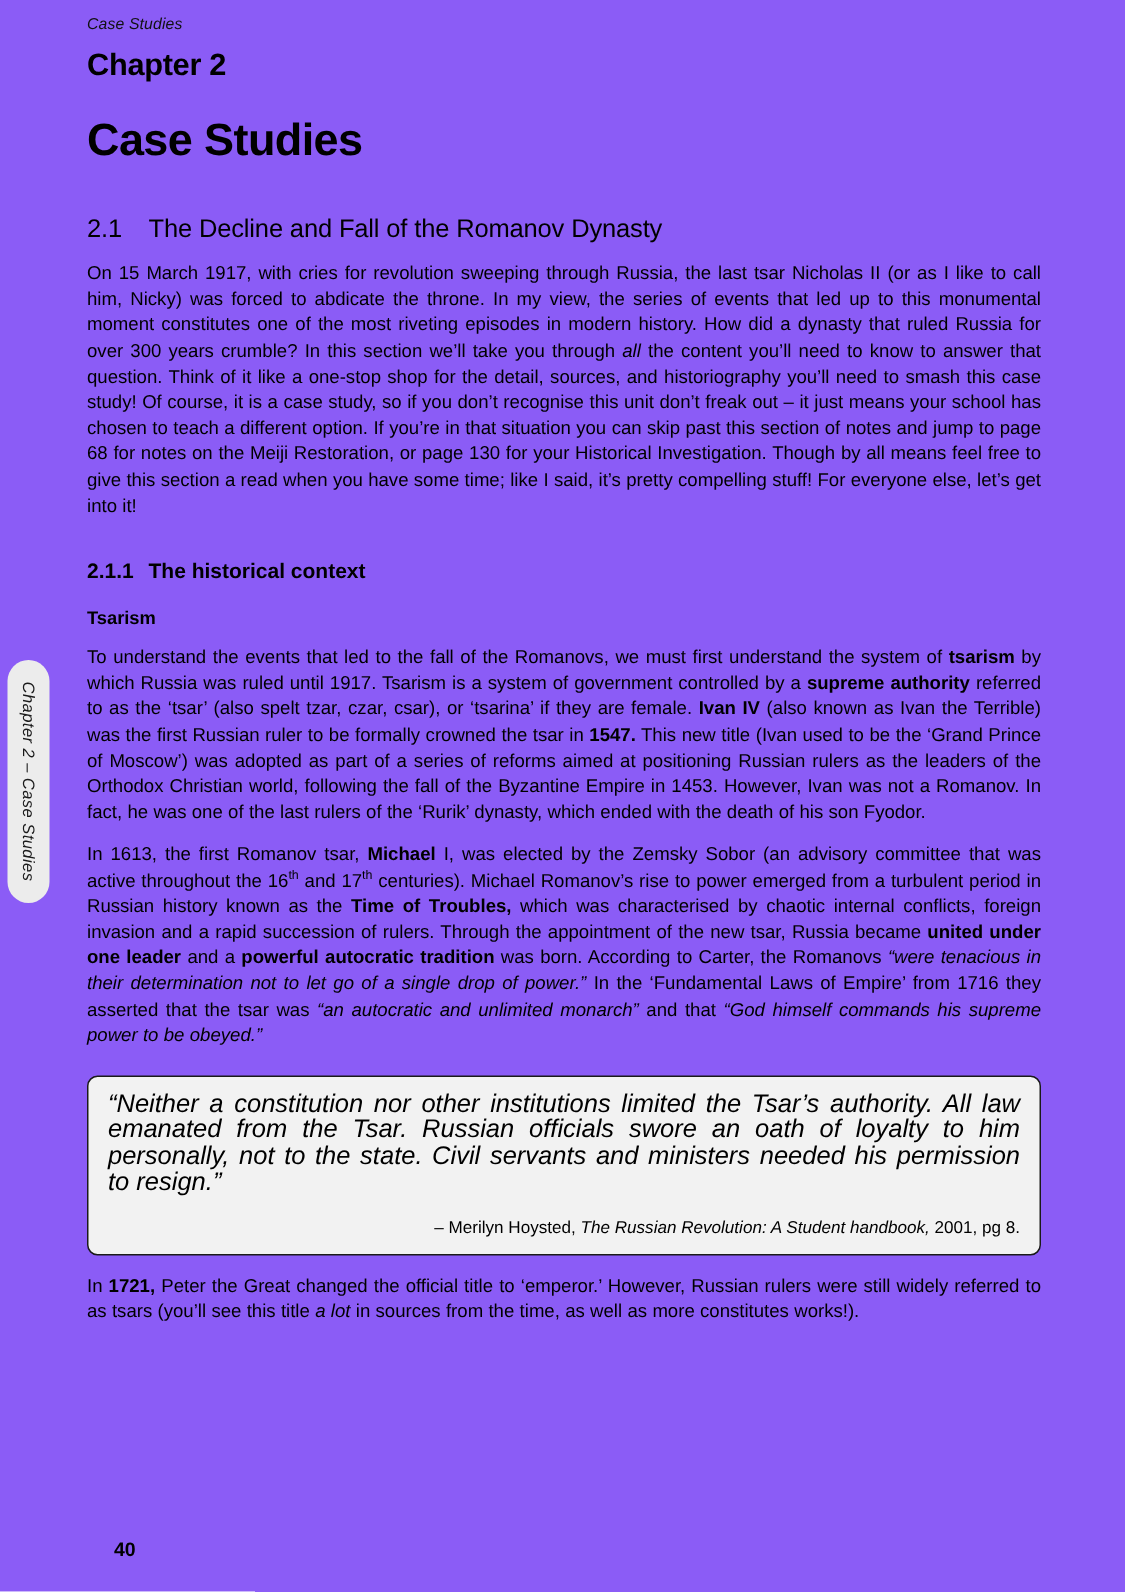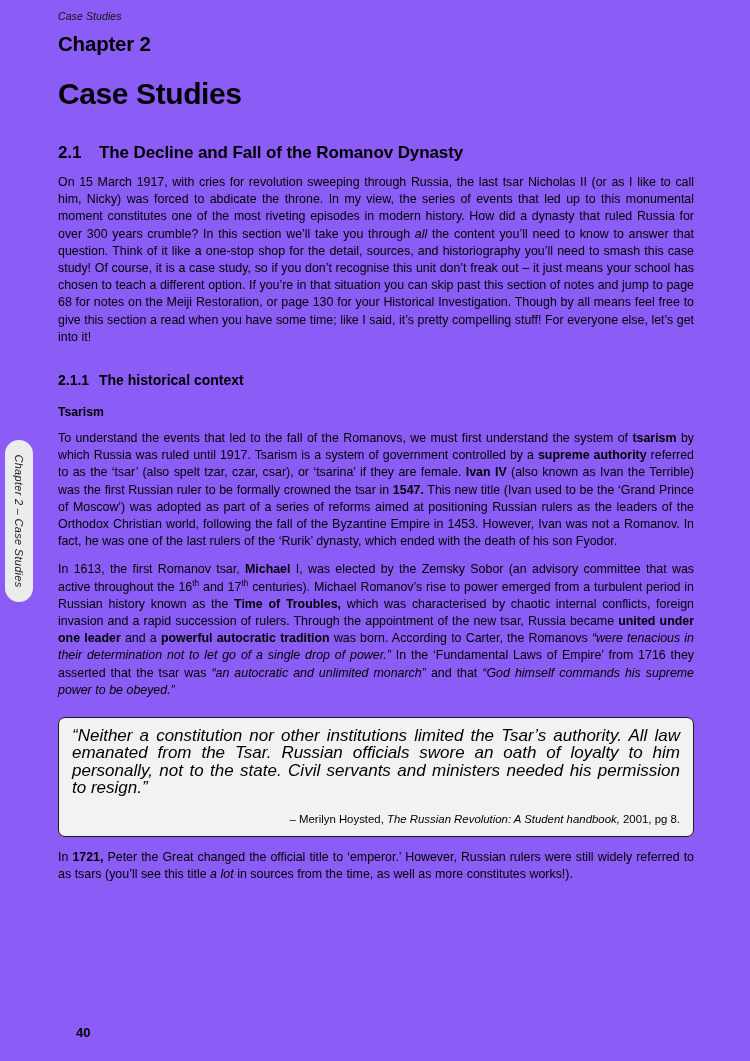--- a/index.html
+++ b/index.html
@@ -71,21 +71,21 @@
   h1.chapter-title {
     font-size: 30px;
     font-weight: bold;
     margin: 21px 0 0 0;
     padding: 0;
     letter-spacing: -0.4px;
   }
 
   h2.sec {
     font-size: 17px;
-    font-weight: bold;
+    font-weight: normal;
     margin: 32px 0 0 0;
     padding: 0;
     letter-spacing: -0.1px;
   }
   h2.sec .num { display: inline-block; min-width: 41px; }
 
   h3.subsec {
     font-size: 14px;
     font-weight: bold;
     margin: 26px 0 0 0;

